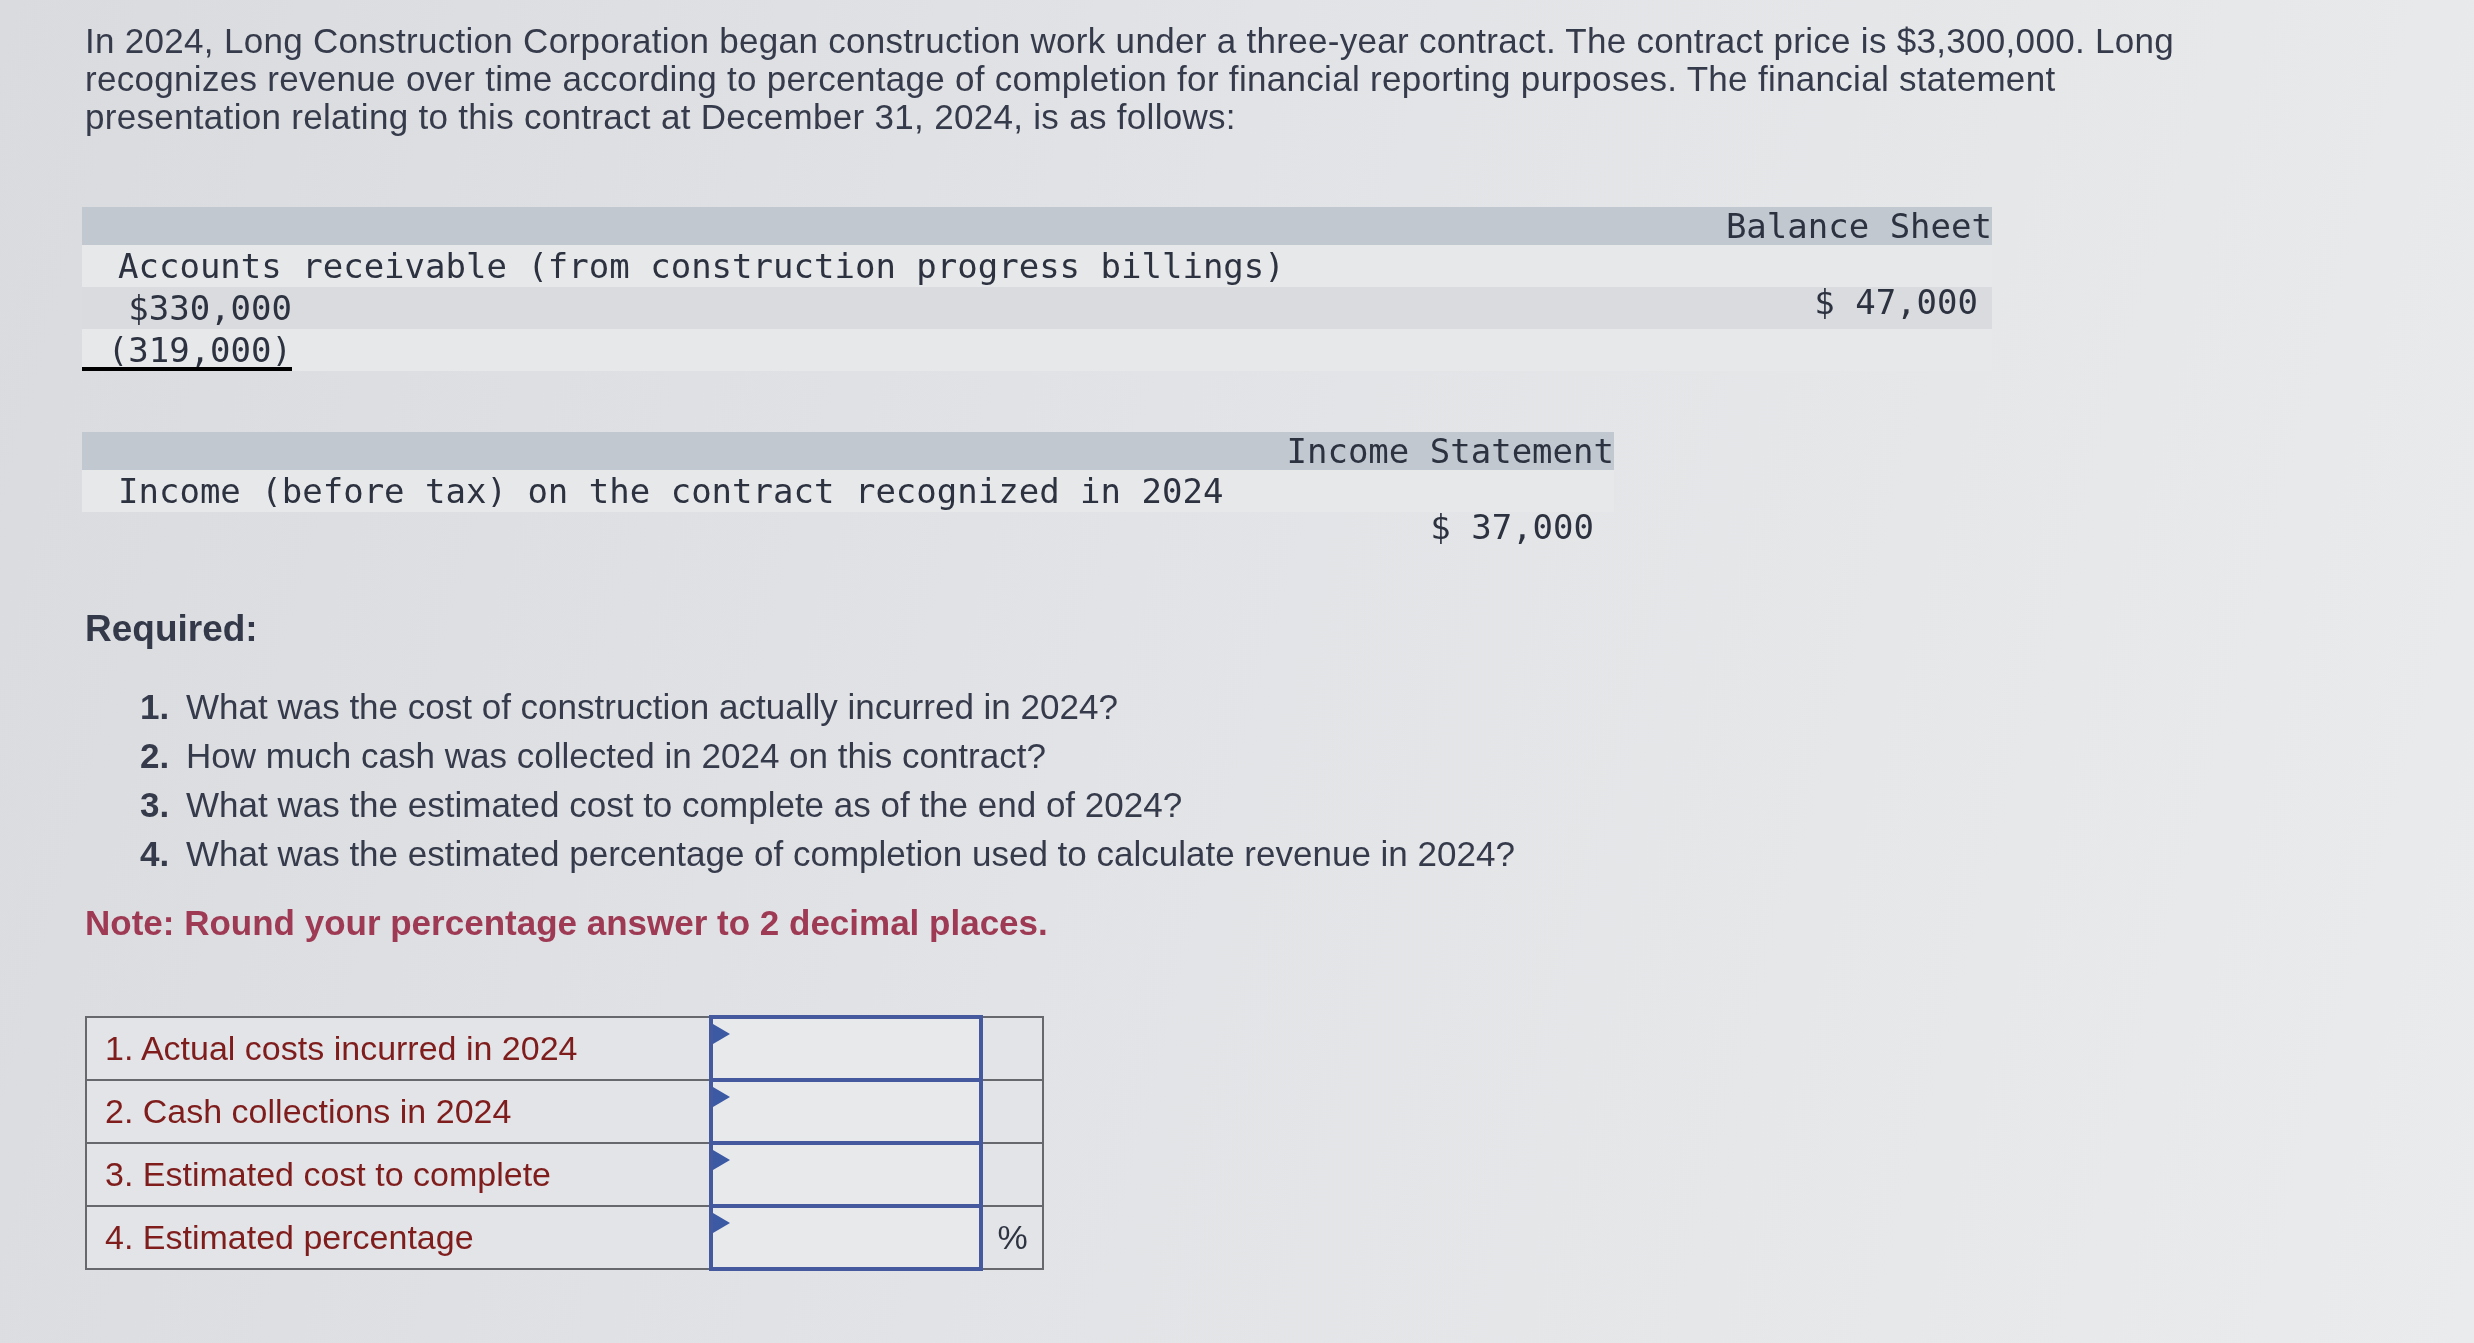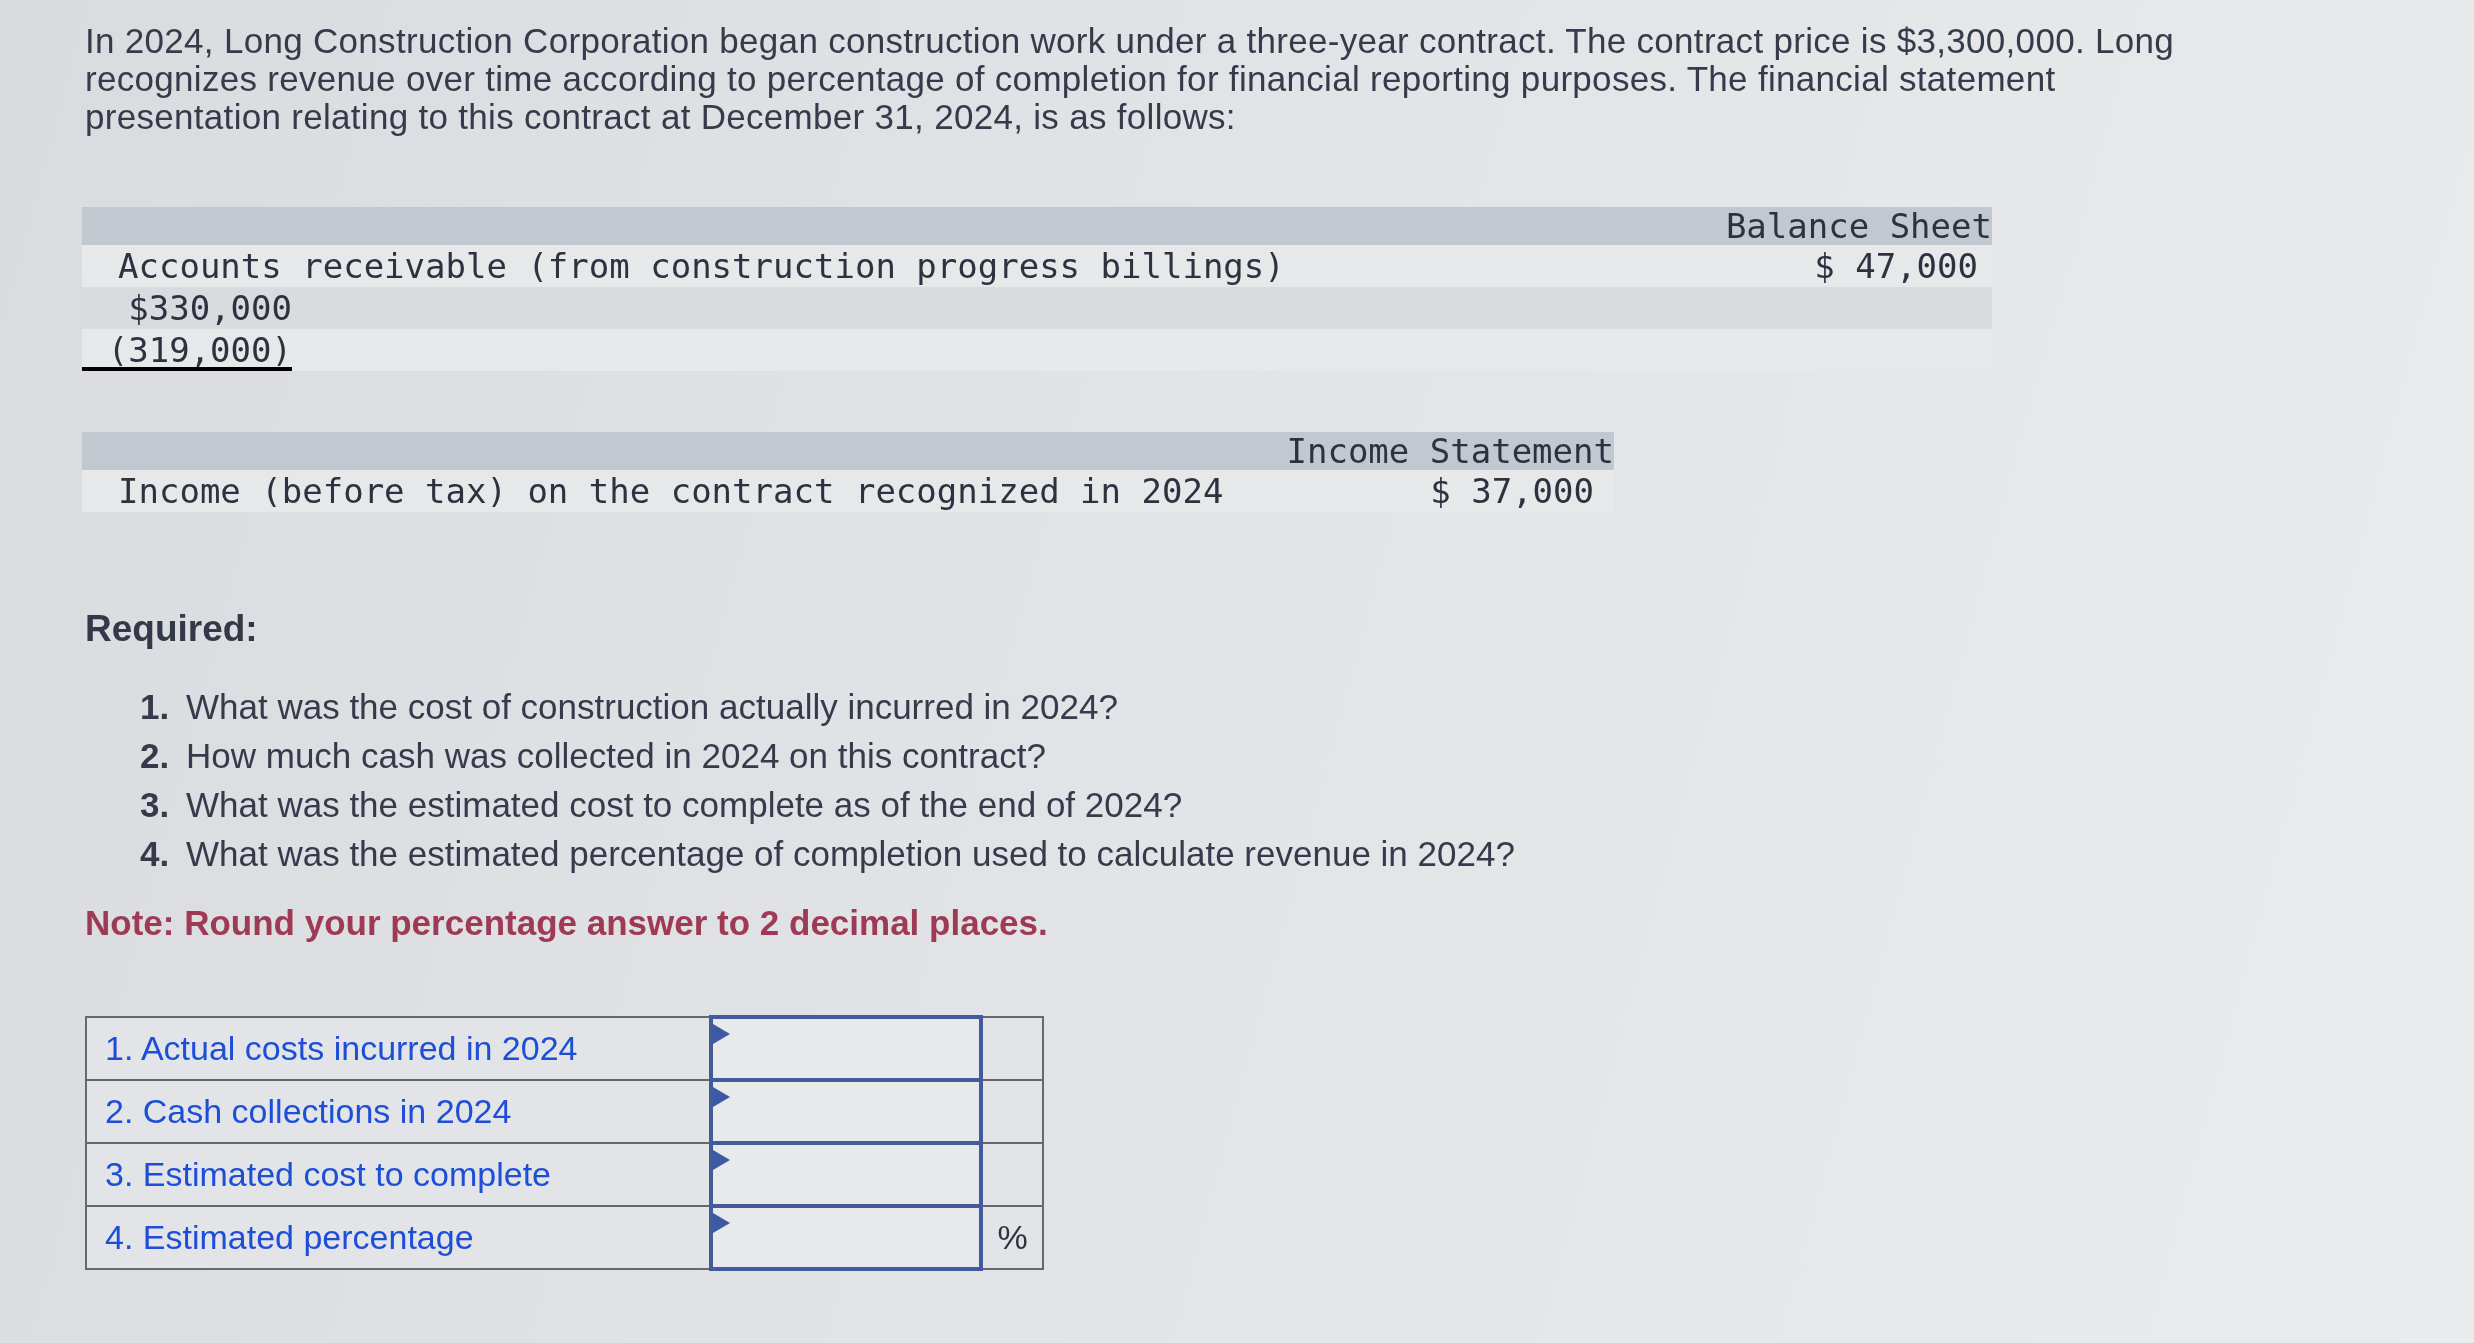--- a/index.html
+++ b/index.html
@@ -19,42 +19,42 @@
   
   .fin-table { position:absolute; font-family:"DejaVu Sans Mono","Liberation Mono",monospace; font-size:34px; color:#2d3240; }
   .fin-band { height:38px; line-height:38px; background:#c2c8d0; text-align:right; font-size:34px; }
   .fin-row { display:flex; height:42px; line-height:42px; }
   .fin-row.stripe-a { background:#e7e8ea; }
   .fin-row.stripe-b { background:#d9dbdf; }
   .fin-label { flex:1; padding-left:36px; white-space:nowrap; }
   .fin-label.indent { padding-left:118px; }
   .fin-mid { width:210px; text-align:right; }
   .fin-mid.underlined { border-bottom:4px solid #000000; }
-  .fin-right { width:244px; text-align:right; padding-right:14px; }
+  .fin-right { width:244px; text-align:right; padding-right:14px;margin-top:36px; }
 
   #balance-sheet { left:82px; top:207px; width:1910px; }
   #income-statement { left:82px; top:432px; width:1532px; }
   #income-statement .fin-right { width:250px; padding-right:20px; }
 
   
   .required-heading { position:absolute; left:85px; top:608px; font-size:37px; font-weight:bold; color:#343949; }
   .questions { position:absolute; left:140px; top:682px; font-size:35px; line-height:49px; color:#363b4c; }
   .question { display:flex; }
   .q-num { font-weight:bold; width:46px; }
   .q-text { }
 
   
   .note-line { position:absolute; left:85px; top:903px; font-size:35px; font-weight:bold; color:#9e3a54; }
 
   
   .answer-table { position:absolute; left:85px; top:1015px; border-collapse:collapse; }
   .answer-table td { height:63px; }
   .answer-table td.lbl {
     width:625px; border:2px solid #66686d; background:#e3e4e7;
-    font-size:34px; color:#1d4ed8; padding-left:18px; white-space:nowrap;
+    font-size:34px; color:#7f1d1d; padding-left:18px; white-space:nowrap;
   }
   .answer-table td.inp {
     width:270px; border:4px solid #44599e; background:#e8e9eb; position:relative;
   }
   .answer-table td.inp input {
     width:100%; height:100%; border:none; background:transparent; outline:none;
     font-size:32px; font-family:"Liberation Sans",sans-serif; padding:0 10px 0 28px; color:#2e3342;
   }
   .tri {
     position:absolute; left:0; top:5px; width:0; height:0;

